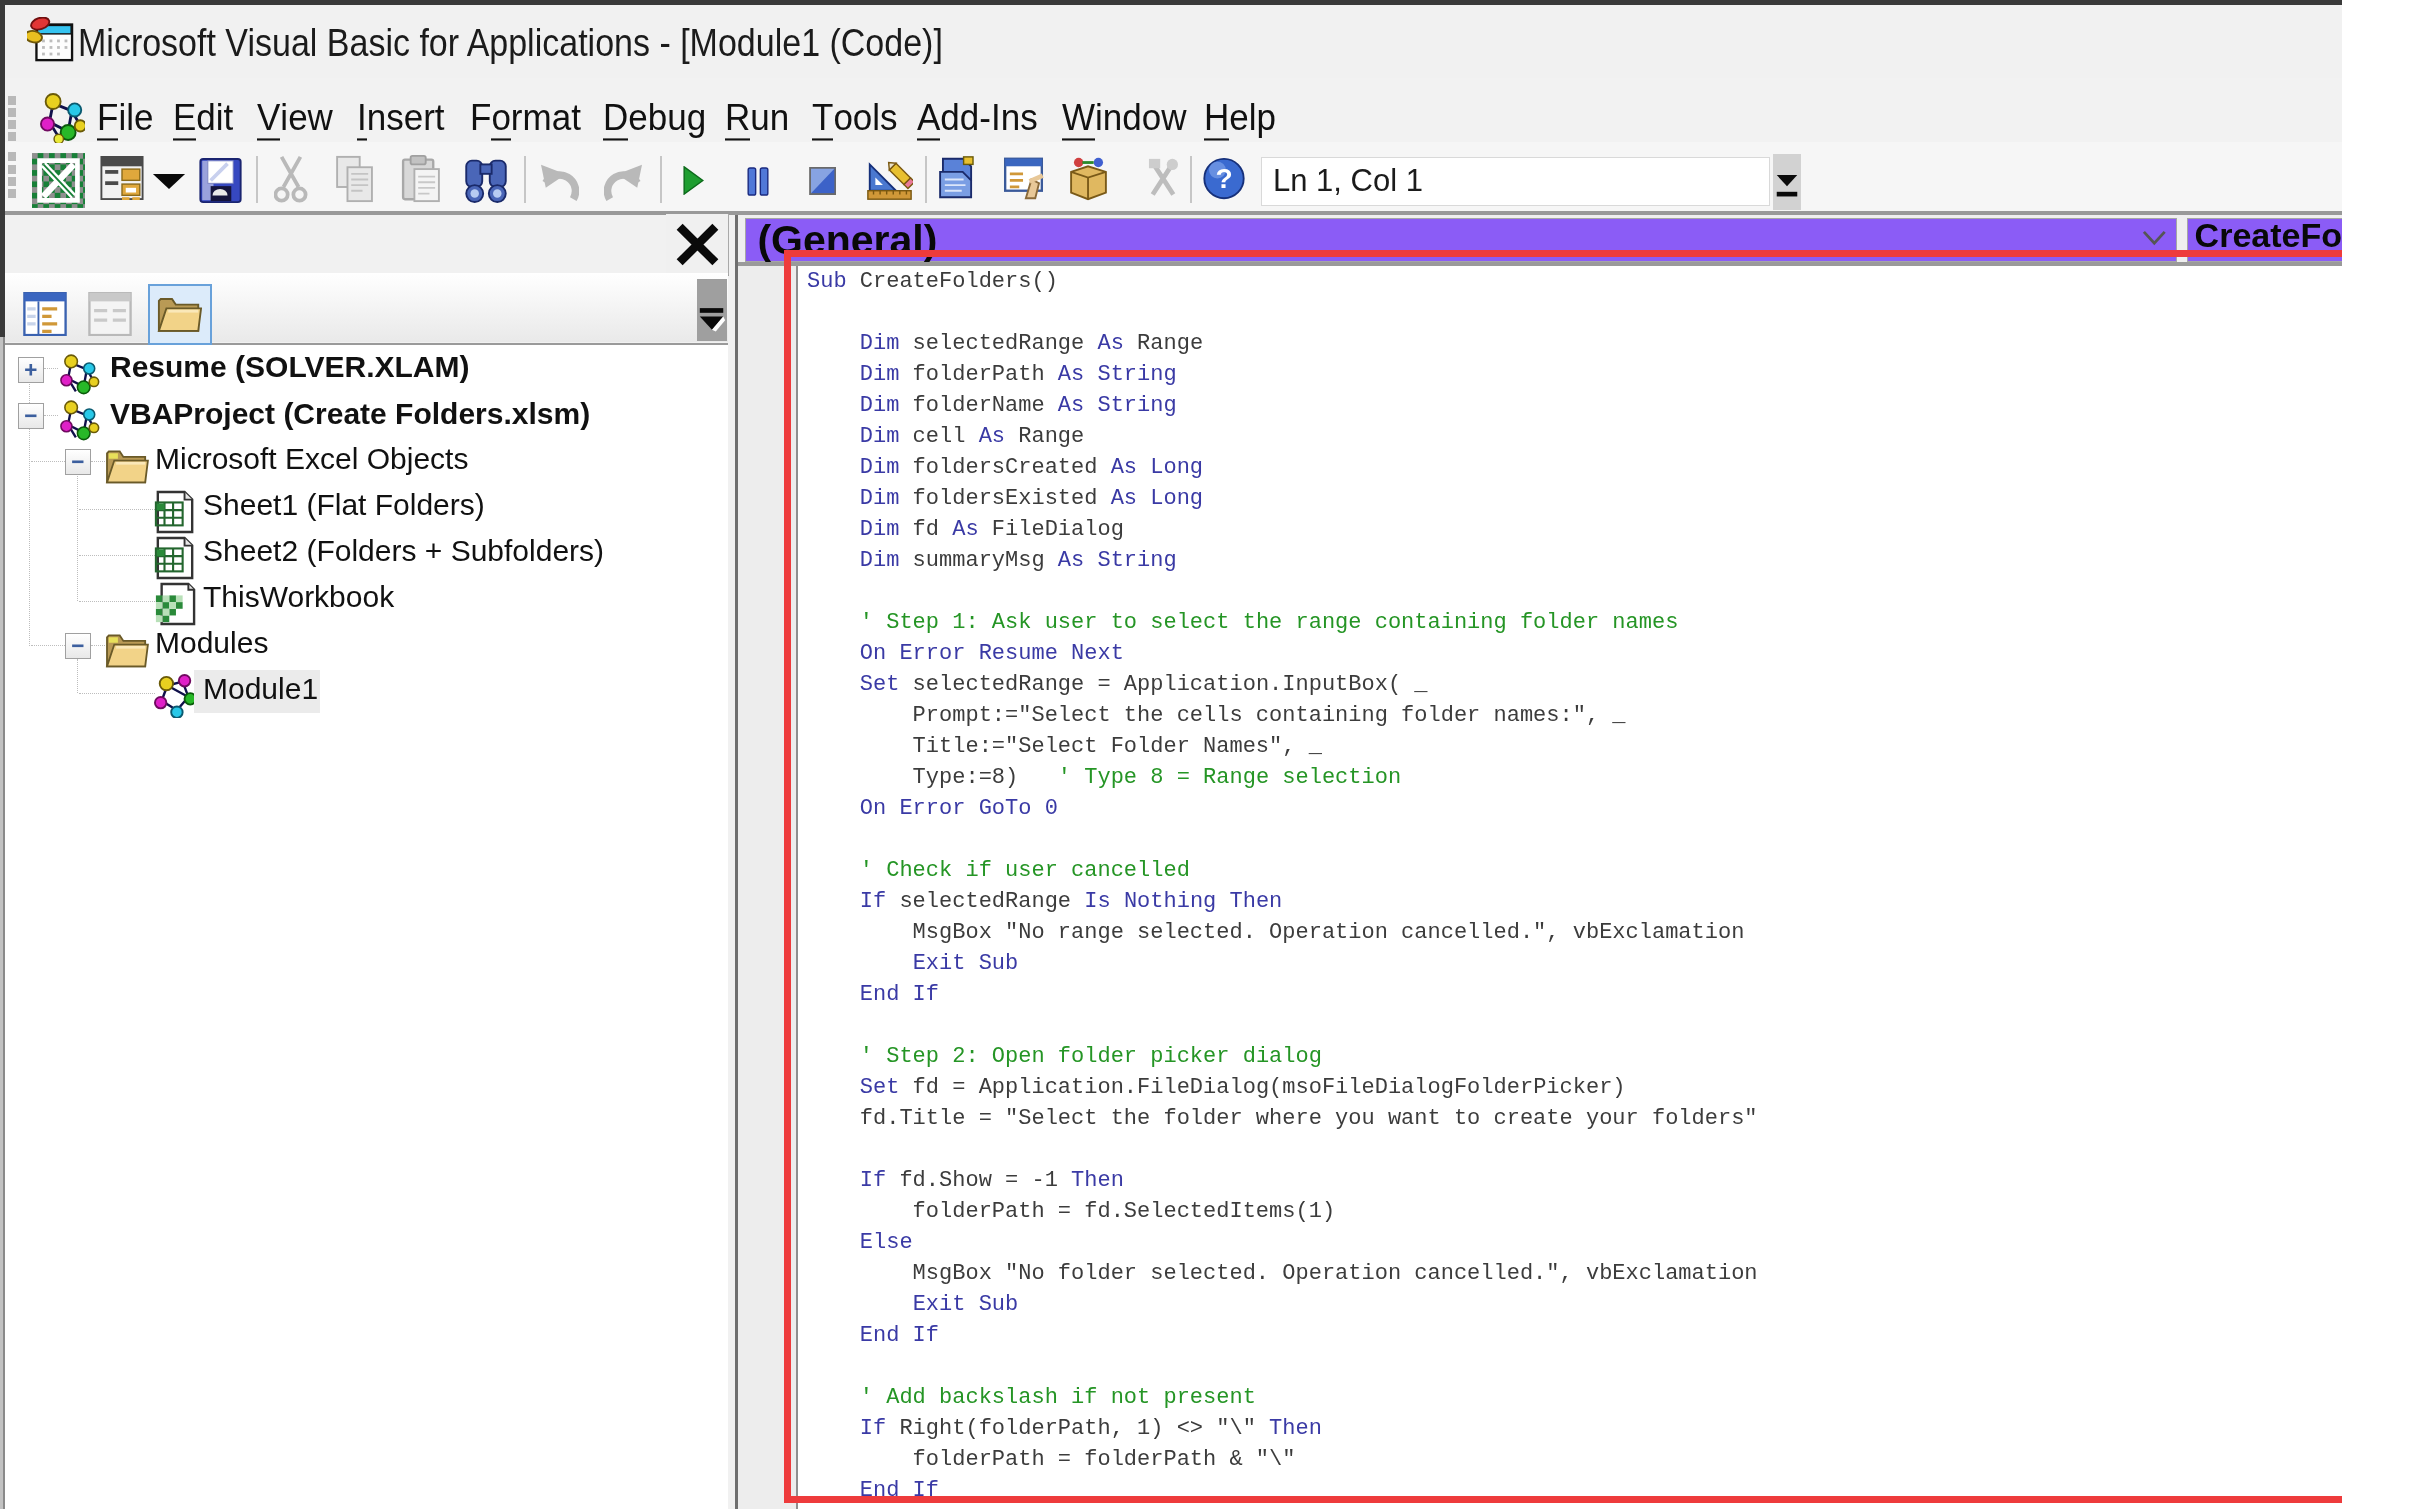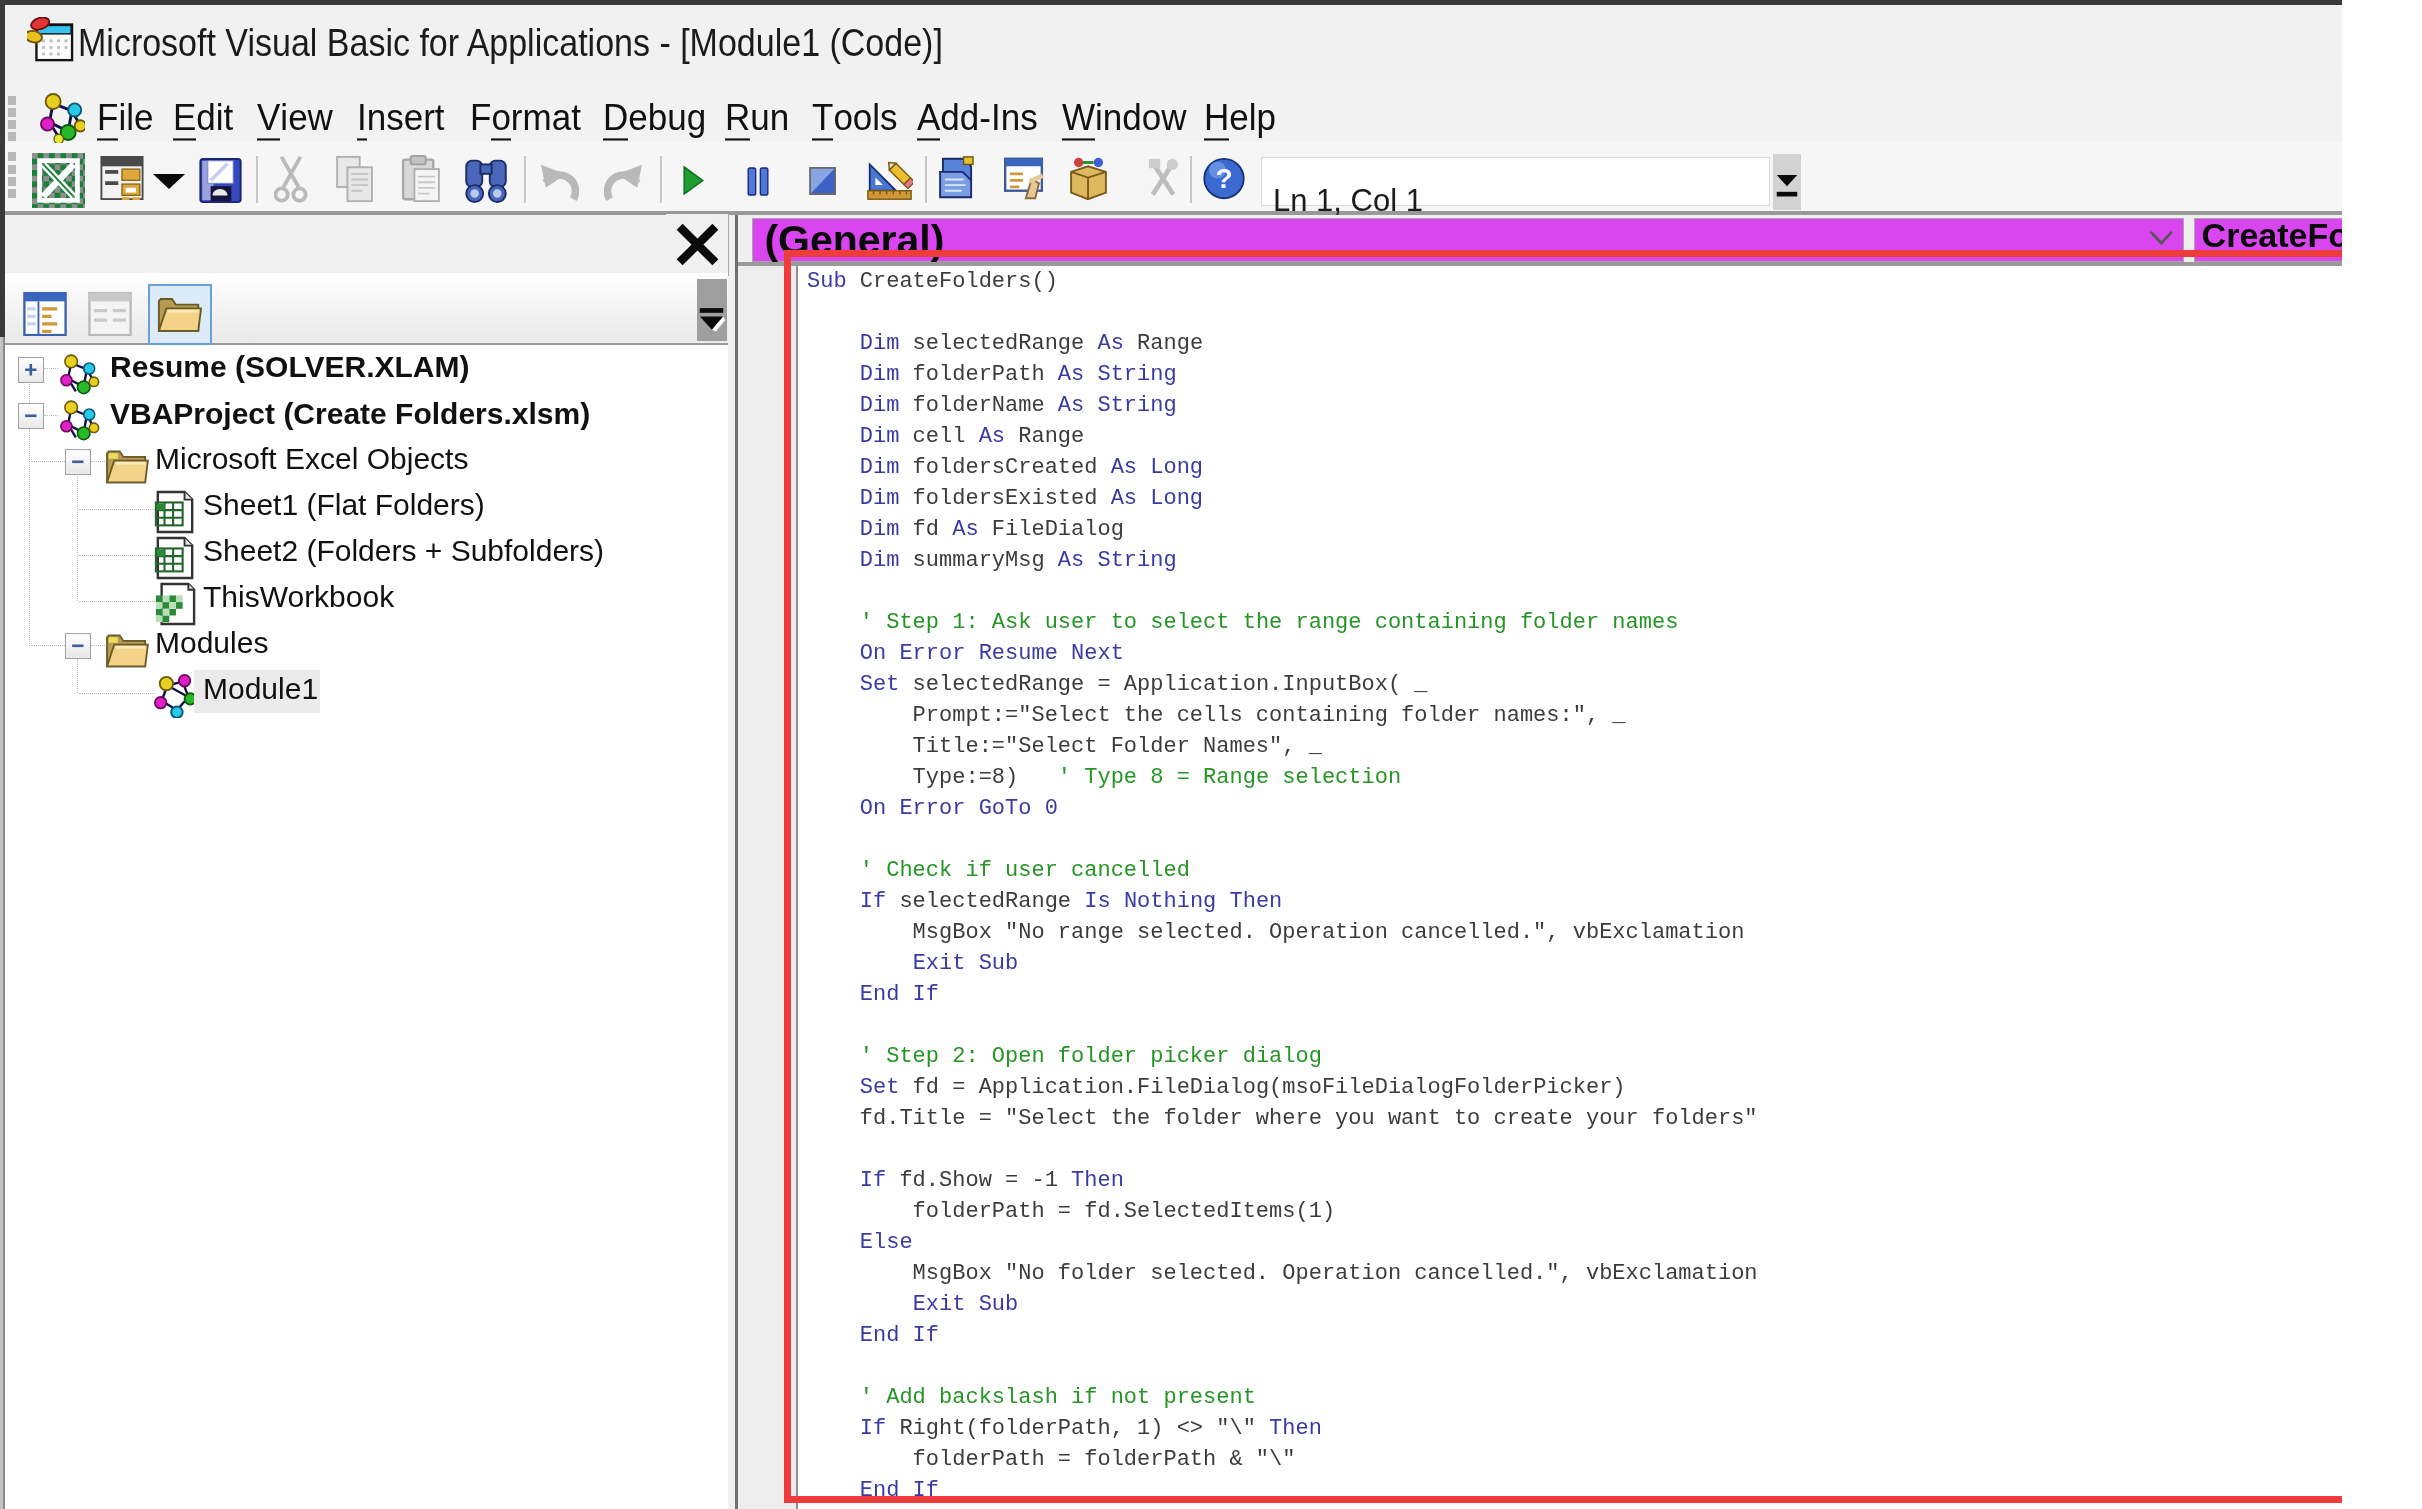--- a/index.html
+++ b/index.html
@@ -31,21 +31,21 @@
   
   .trow{position:absolute;white-space:pre;font-size:30px;color:#111;}
   .trow.b{font-weight:bold;}
   .expander{position:absolute;width:25.6px;height:25.6px;background:linear-gradient(#fff,#e8e8e8);border:1.9px solid #a0a0a0;box-sizing:border-box;}
   .expander .g{position:absolute;left:0;top:0;width:100%;height:100%;}
   .dotv{position:absolute;width:0;border-left:1.9px dotted #bdbdbd;}
   .doth{position:absolute;height:0;border-top:1.9px dotted #bdbdbd;}
   
   #cp-frame{left:735px;top:215px;width:2.8px;height:1295px;background:#6f6f6f;}
   #cp-comborow{left:738px;top:215px;width:1685px;height:52px;background:#efefef;}
-  .combo{position:absolute;background:#d946ef;border:1.9px solid #a6a6a6;box-sizing:border-box;margin-left:7px;}
+  .combo{position:absolute;background:#8b5cf6;border:1.9px solid #a6a6a6;box-sizing:border-box;}
   #combo-l{left:745px;top:218px;width:1432px;height:44px;}
   #combo-r{left:2187px;top:218px;width:236px;height:44px;}
   #combo-l span{position:absolute;left:11.4px;top:-1.9px;font-size:41px;font-weight:bold;color:#090909;}
   #combo-r span{position:absolute;left:6.6px;top:-2.8px;font-size:34px;font-weight:bold;color:#090909;}
   #cp-topline{left:738px;top:262px;width:1685px;height:3.8px;background:#9a9a9a;}
   #cp-margin{left:738px;top:266px;width:58px;height:1244px;background:#ededed;}
   #cp-marginline{left:796px;top:266px;width:1.9px;height:1244px;background:#8f8f8f;}
   #cp-white{left:798px;top:266px;width:1625px;height:1244px;background:#ffffff;}
   #code{left:807px;top:266px;font-family:"Liberation Mono", monospace;font-size:22px;line-height:31px;color:#3c3c3c;white-space:pre;}
   #code .k{color:#3a3aa5;}
@@ -260,21 +260,21 @@
     <rect x="2" y="2" width="12" height="10" fill="#cdcdcd"></rect>
     <circle cx="27" cy="8" r="6" fill="#cdcdcd"></circle>
   </svg>
   <div class="vsep" style="left:1190px"></div>
   <svg class="abs" style="left:1203px;top:156px" width="42" height="45" viewBox="0 0 44 48">
     <circle cx="22" cy="24" r="21" fill="#3a6ad0" stroke="#16307a" stroke-width="2"></circle>
     <circle cx="15" cy="15" r="9" fill="#7aa0e8" opacity="0.7"></circle>
     <text x="22" y="34" text-anchor="middle" font-family="Liberation Sans" font-size="30" font-weight="bold" fill="#ffffff">?</text>
   </svg>
   <div class="abs" style="left:1261px;top:157px;width:507px;height:47px;background:#ffffff;border:0.9px solid #d9d9d9;"></div>
-  <span class="abs" style="left:1273px;top:163px;font-size:31px;color:#1b1b1b;margin-top:20px;">Ln 1, Col 1</span>
+  <span class="abs" style="left:1273px;top:163px;font-size:31px;color:#1b1b1b;">Ln 1, Col 1</span>
   <div class="abs" style="left:1773px;top:154px;width:28px;height:56px;background:#d2d2d2;">
     <svg width="28" height="56" viewBox="0 0 30 59">
       <path d="M4 22 L26 22 L15 34 Z" fill="#0a0a0a"></path>
       <rect x="4" y="40" width="22" height="5" fill="#0a0a0a"></rect>
     </svg>
   </div>
 
   <div class="abs" id="pp-close"></div>
   <div class="abs" id="pp-toolbar"></div>
   <div class="abs" id="pp-tbline"></div>

